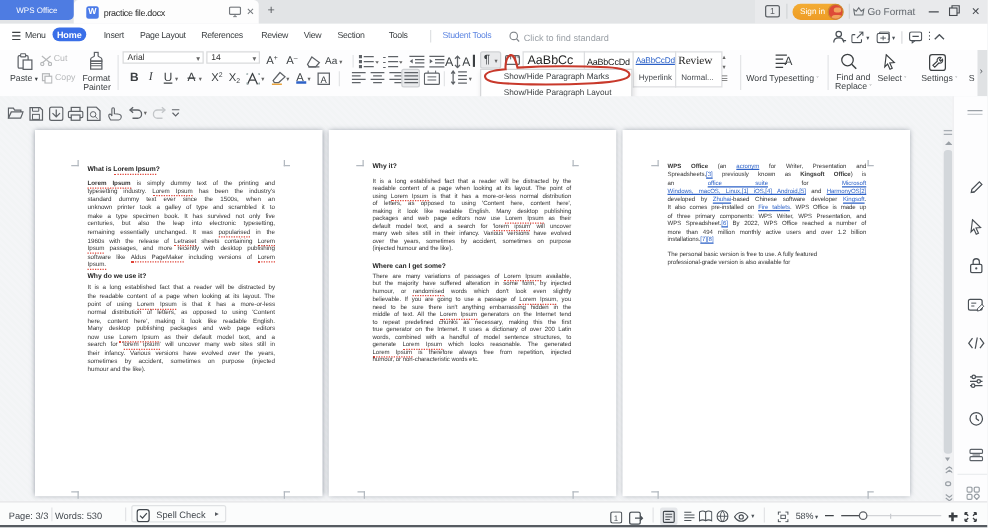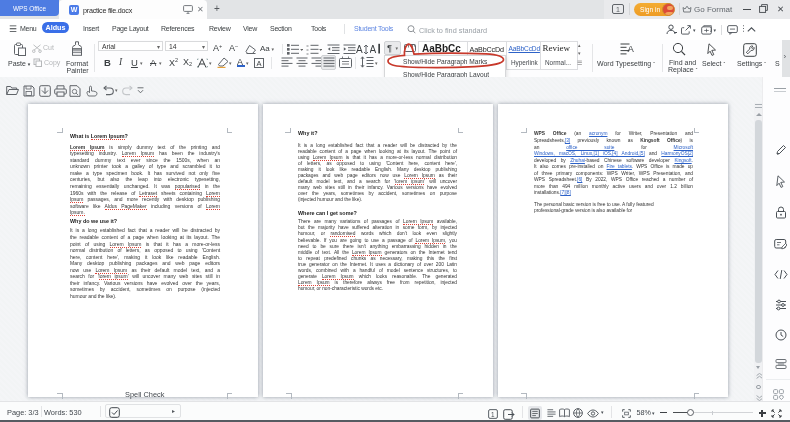--- a/index.html
+++ b/index.html
@@ -89,21 +89,21 @@
   <div class="abs" style="left:743px; top:9px; width:8px; height:1.2px; background:#45494e;"></div>
   <svg class="abs" style="left:759px; top:4px;" width="9" height="9" viewBox="0 0 9 9">
       <rect x="0.6" y="2.4" width="6" height="6" fill="none" stroke="#45494e" stroke-width="0.9"></rect>
       <path d="M2.6 2.4 V0.6 H8.4 V6.4 H6.6" fill="none" stroke="#45494e" stroke-width="0.9"></path>
     </svg>
   <div class="abs" style="left:777px; top:4px; font-size:8.5px; color:#45494e;">✕</div>
 
   <div class="abs" id="menurow"></div>
   <div class="abs" style="left:9px; top:24px; font-size:9px; color:#3c4043;">☰</div>
   <div class="abs mitem" style="left:20px;">Menu</div>
-  <div class="abs" id="homepill">Aldus</div>
+  <div class="abs" id="homepill">Home</div>
   <div class="abs mitem" style="left:83px;">Insert</div>
   <div class="abs mitem" style="left:112px;">Page Layout</div>
   <div class="abs mitem" style="left:161px;">References</div>
   <div class="abs mitem" style="left:209px;">Review</div>
   <div class="abs mitem" style="left:243px;">View</div>
   <div class="abs mitem" style="left:270px;">Section</div>
   <div class="abs mitem" style="left:311px;">Tools</div>
   <div class="abs" style="left:344px; top:24px; width:1px; height:10px; background:#e0e2e4;"></div>
   <div class="abs mitem" style="left:354px; color:#5e86e2;">Student Tools</div>
   <svg class="abs" style="left:407px; top:25px;" width="9" height="9" viewBox="0 0 9 9">
@@ -291,21 +291,21 @@
         <path d="M6.5 7.5 h7"></path>
         <path d="M6.5 10.5 h7"></path>
       </g>
     </svg>
   <div class="abs" style="left:375px; top:60px; font-size:5px; color:#666;">▾</div>
 
   <div class="abs" style="left:418px; top:40.5px; width:160px; height:29.5px; border:1px solid #dcdde0; background:#fff;"></div>
   <div class="abs" style="left:467px; top:40.5px; width:1px; height:29.5px; background:#dcdde0;"></div>
   <div class="abs" style="left:506px; top:40.5px; width:1px; height:29.5px; background:#dcdde0;"></div>
   <div class="abs" style="left:540px; top:40.5px; width:1px; height:29.5px; background:#dcdde0;"></div>
-  <div class="abs" style="left:422px; top:42.5px; font-size:10px; font-weight:bold; color:#1f1f1f;">AaBbCc</div>
+  <div class="abs" style="left:422px; top:42.5px; font-size:10px; font-weight:normal; color:#1f1f1f;">AaBbCc</div>
   <div class="abs" style="left:469.5px; top:45px; font-size:7.2px; letter-spacing:-0.15px; color:#242424;">AaBbCcDd</div>
   <div class="abs" style="left:508.5px; top:45px; font-size:6.6px; letter-spacing:-0.15px; color:#2d62c8; text-decoration:underline;">AaBbCcDd</div>
   <div class="abs" style="left:511px; top:59px; font-size:6.4px; color:#44484d;">Hyperlink</div>
   <div class="abs" style="left:542.5px; top:43px; font-size:9px; color:#1f1f1f; font-family:'Liberation Serif',serif;">Review</div>
   <div class="abs" style="left:545px; top:59px; font-size:6.4px; color:#44484d;">Normal...</div>
   <div class="abs" style="left:578px; top:42px; font-size:5px; color:#666;">▴</div>
   <div class="abs" style="left:578px; top:50px; font-size:5px; color:#666;">▾</div>
   <div class="abs" style="left:577px; top:59px; font-size:6px; color:#666;">☰</div>
   <div class="abs sep" style="left:592px; top:44px; height:28px;"></div>
 
@@ -548,21 +548,21 @@
   <div class="abs" id="statusbar"></div>
   <div class="abs" style="left:7px; top:407.5px; font-size:7.4px; color:#40464c;">Page: 3/3</div>
   <div class="abs" style="left:44px; top:407.5px; font-size:7.4px; color:#40464c;">Words: 530</div>
   <div class="abs" style="left:40.5px; top:406px; width:1px; height:11px; background:#e3e4e6;"></div>
   <div class="abs" style="left:100px; top:406px; width:1px; height:11px; background:#e3e4e6;"></div>
   <div class="abs" style="left:105px; top:404px; width:76px; height:14px; border:1px solid #e0e2e4; border-radius:2px;"></div>
   <svg class="abs" style="left:109px; top:407px;" width="11" height="11" viewBox="0 0 11 11">
       <rect x="0.7" y="0.7" width="9.6" height="9.6" rx="2" fill="none" stroke="#40464c"></rect>
       <path d="M3 5.5 L5 7.5 L8.5 3.5" fill="none" stroke="#40464c"></path>
     </svg>
-  <div class="abs" style="left:125px; top:390px; font-size:7.4px; color:#40464c;">Spell Check</div>
+  <div class="abs" style="left:125px; top:407px; font-size:7.4px; color:#40464c;">Spell Check</div>
   <div class="abs" style="left:172px; top:407px; font-size:6px; color:#575b60;">▸</div>
 
   <svg class="abs" style="left:488px; top:408.5px;" width="10" height="10" viewBox="0 0 11 11">
       <rect x="0.7" y="0.7" width="9.6" height="9.6" rx="1.5" fill="none" stroke="#4a5056"></rect>
       <text x="3.4" y="8.3" font-size="7" fill="#4a5056" font-family="Liberation Sans">1</text>
     </svg>
   <svg class="abs" style="left:502.5px; top:408.5px;" width="12" height="11" viewBox="0 0 12 11">
       <rect x="0.7" y="0.7" width="8.5" height="9.6" rx="1.5" fill="none" stroke="#4a5056"></rect>
       <path d="M5 5.5 h6 M9 3.5 L11 5.5 L9 7.5" fill="none" stroke="#4a5056"></path>
     </svg>

